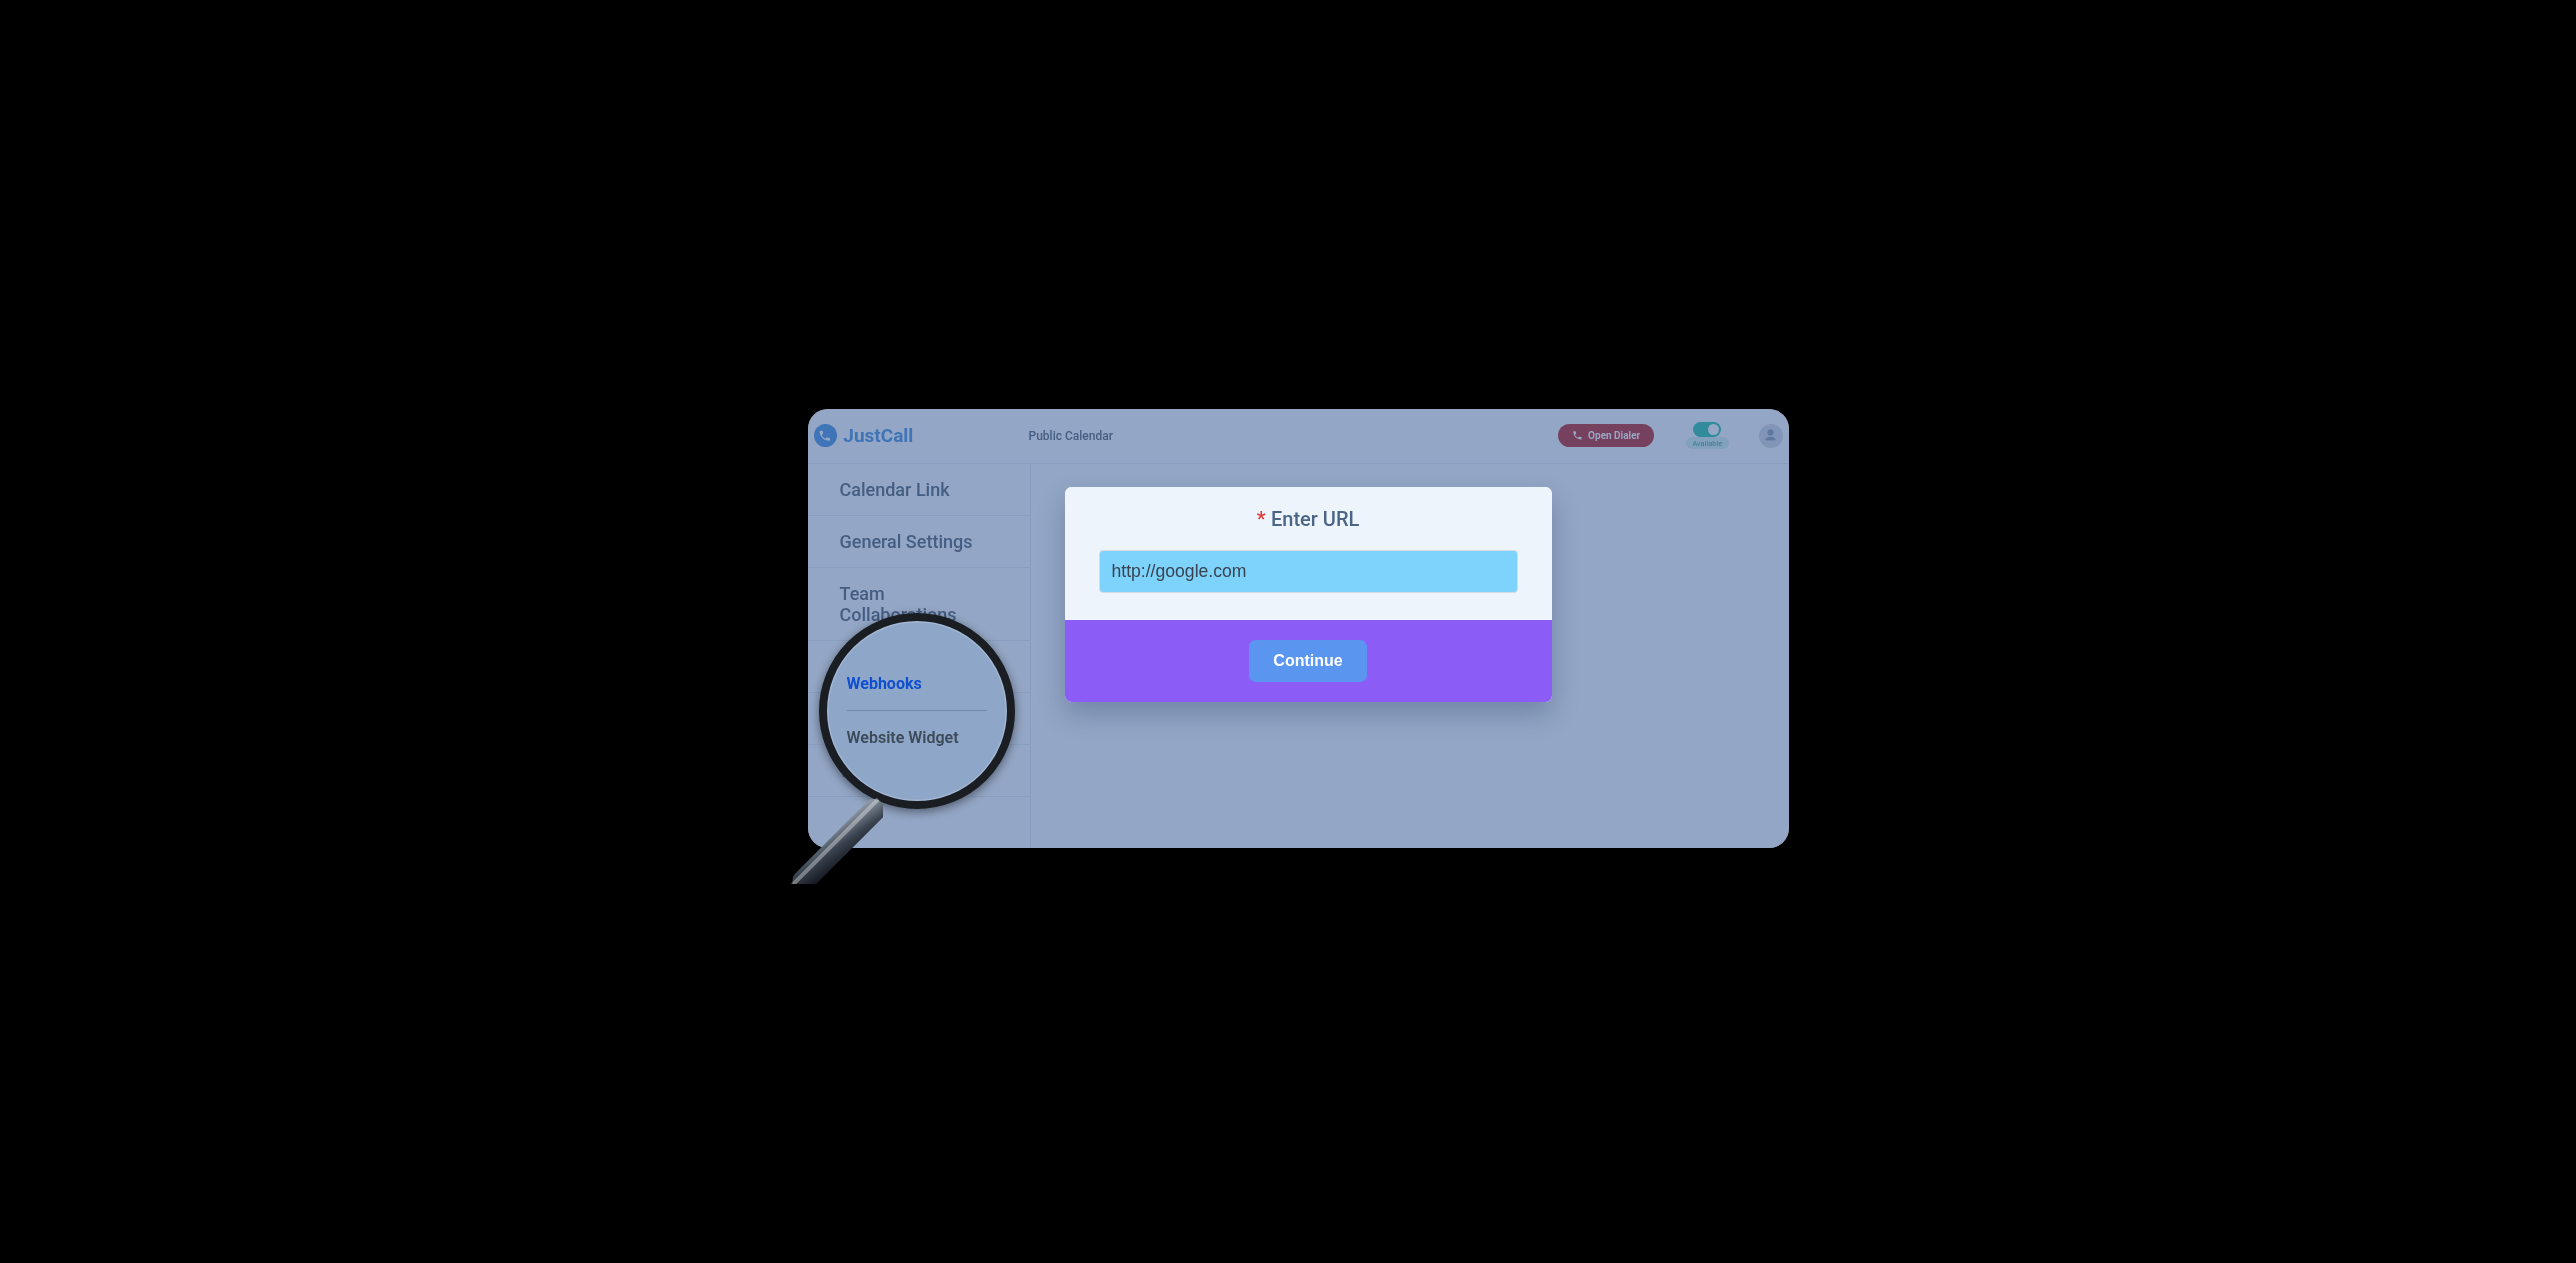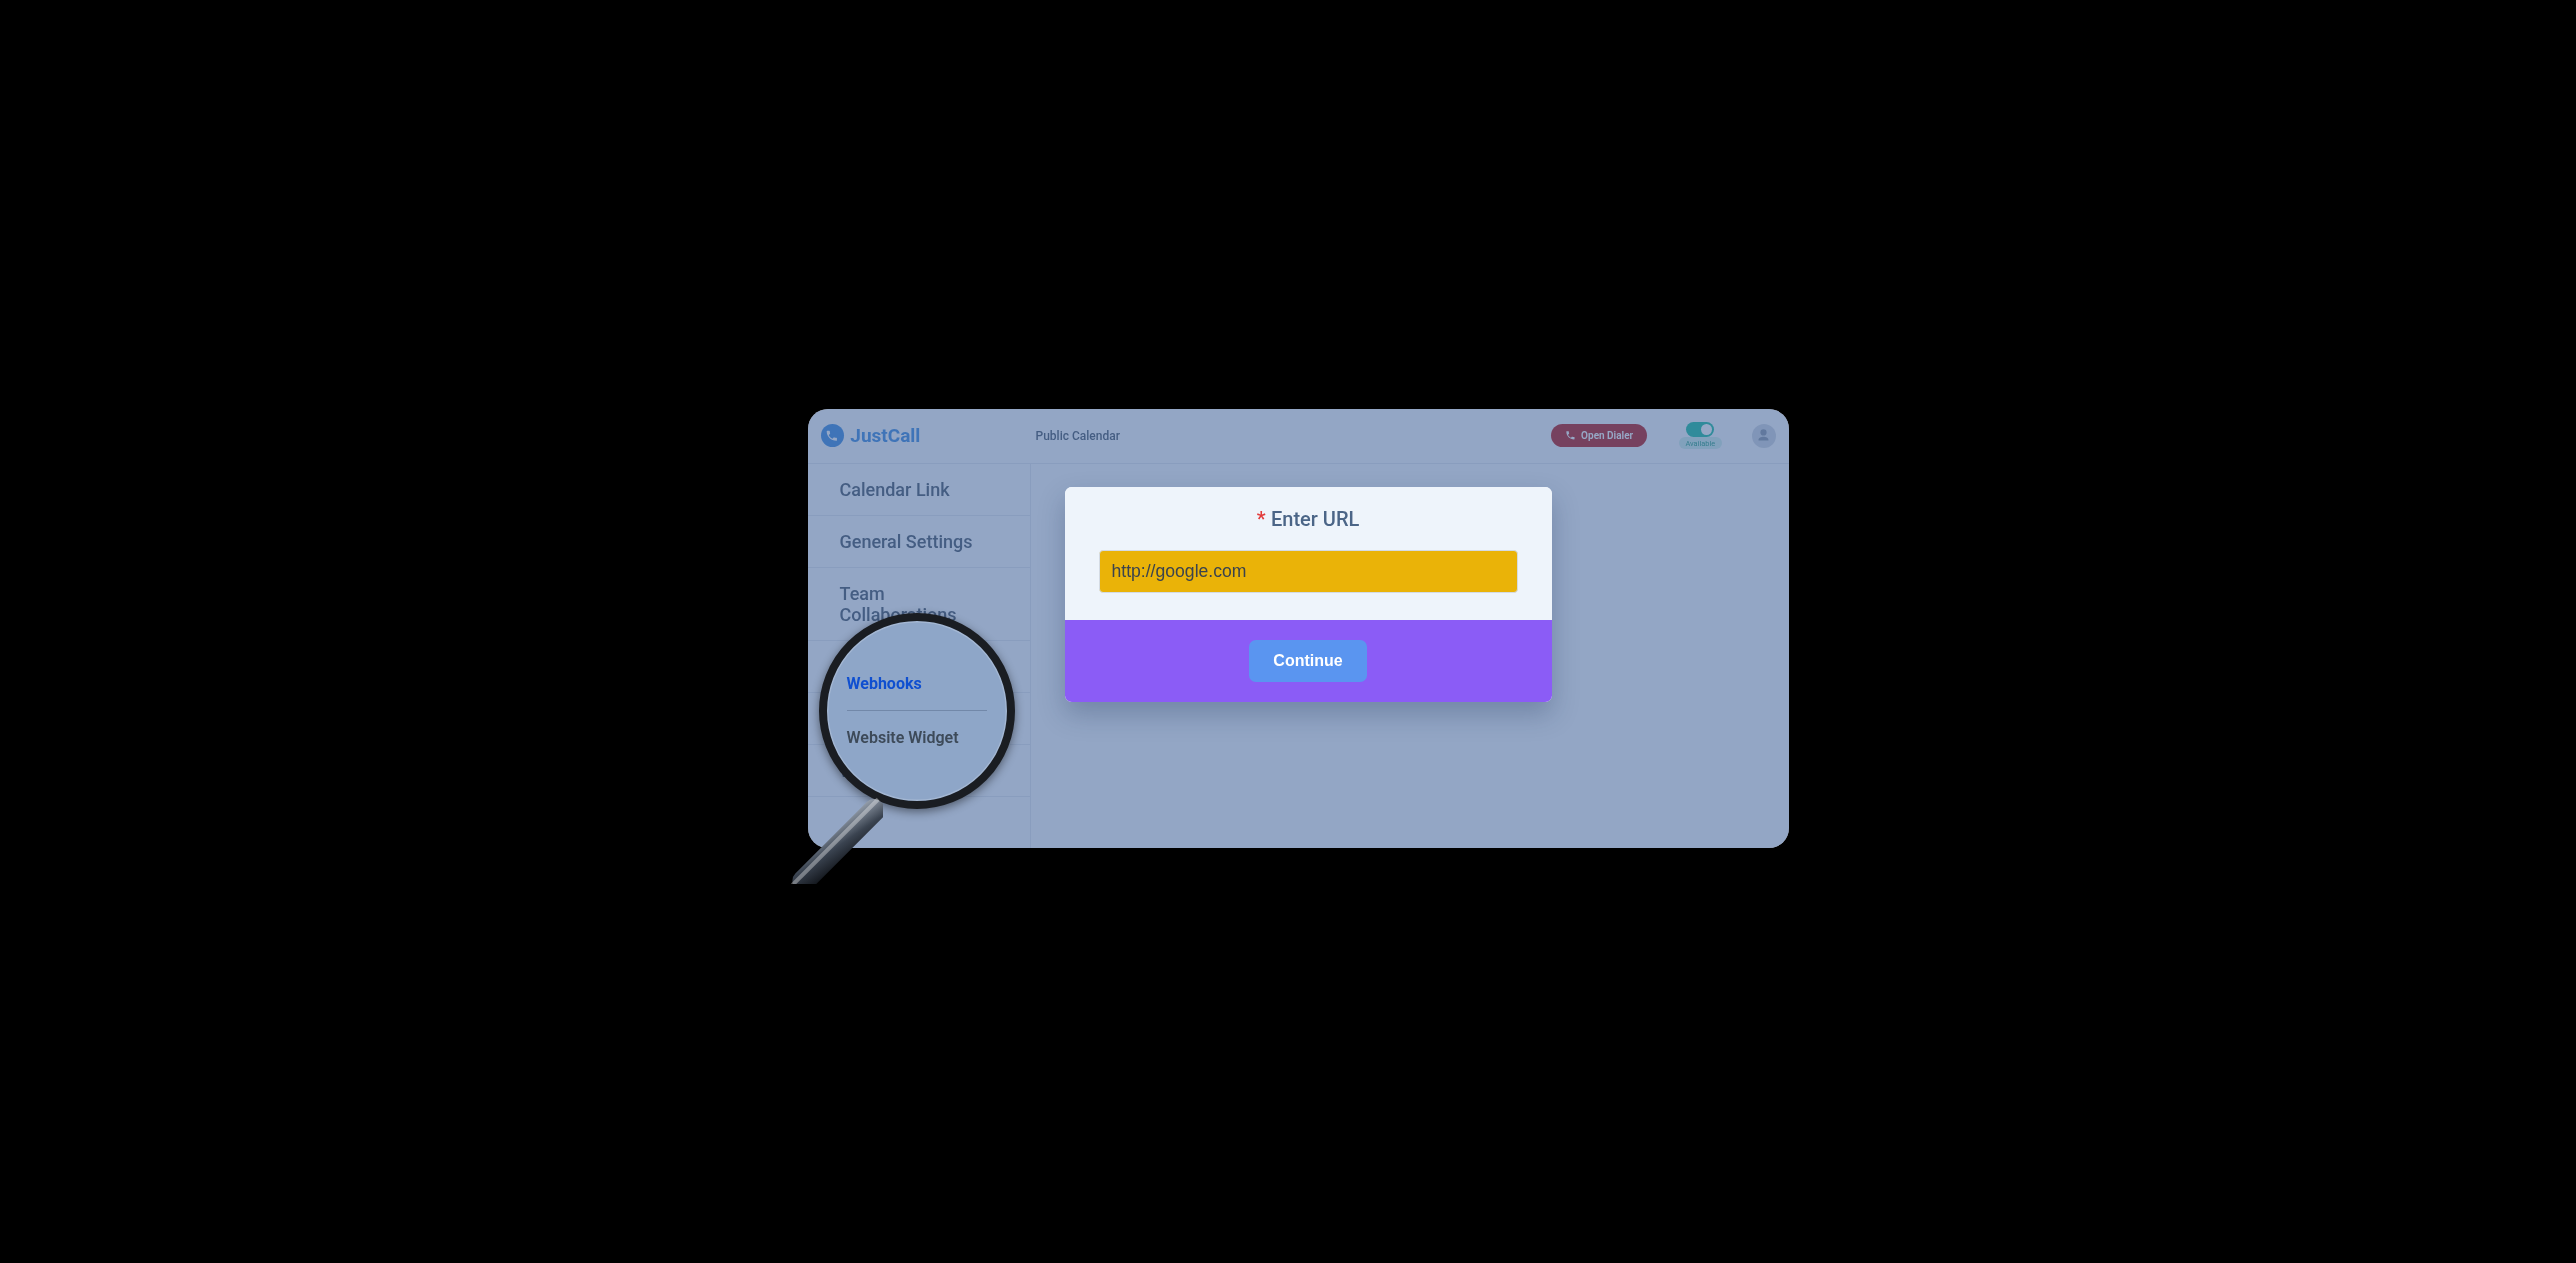--- a/index.html
+++ b/index.html
@@ -32,21 +32,21 @@
   .app {
     position: absolute;
     inset: 0;
     display: flex;
     flex-direction: column;
   }
   .topbar {
     height: 54px;
     display: flex;
     align-items: center;
-    padding: 0 13px;
+    padding: 0 6px;
     gap: 12px;
   }
   .brand {
     display: flex;
     align-items: center;
     gap: 6.8px;
     min-width: 203px;
   }
   .brand-icon {
     width: 23px; height: 23px;
@@ -116,21 +116,21 @@
     text-align:center;
   }
   .modal-title{font-size:20px;color:#4b6587;font-weight:500;display:inline-flex;gap:5.4px;align-items:center;}
   .req{color:#e23b3b;font-size:20px;line-height:1;}
   .url-input{
     width:100%;
     margin-top:19px;
     height:43px;
     border:0.7px solid #d4dbe4;
     border-radius:4px;
-    background:#eab308;
+    background:#7dd3fc;
     font-size:17.6px;
     color:#3a434e;
     padding:0 12px;
   }
   .modal-bot{
     padding:20px;text-align:center;background:#8b5cf6;
   }
   .continue{
     background:#5a95f0;color:#fff;
     border:none;border-radius:6.8px;

